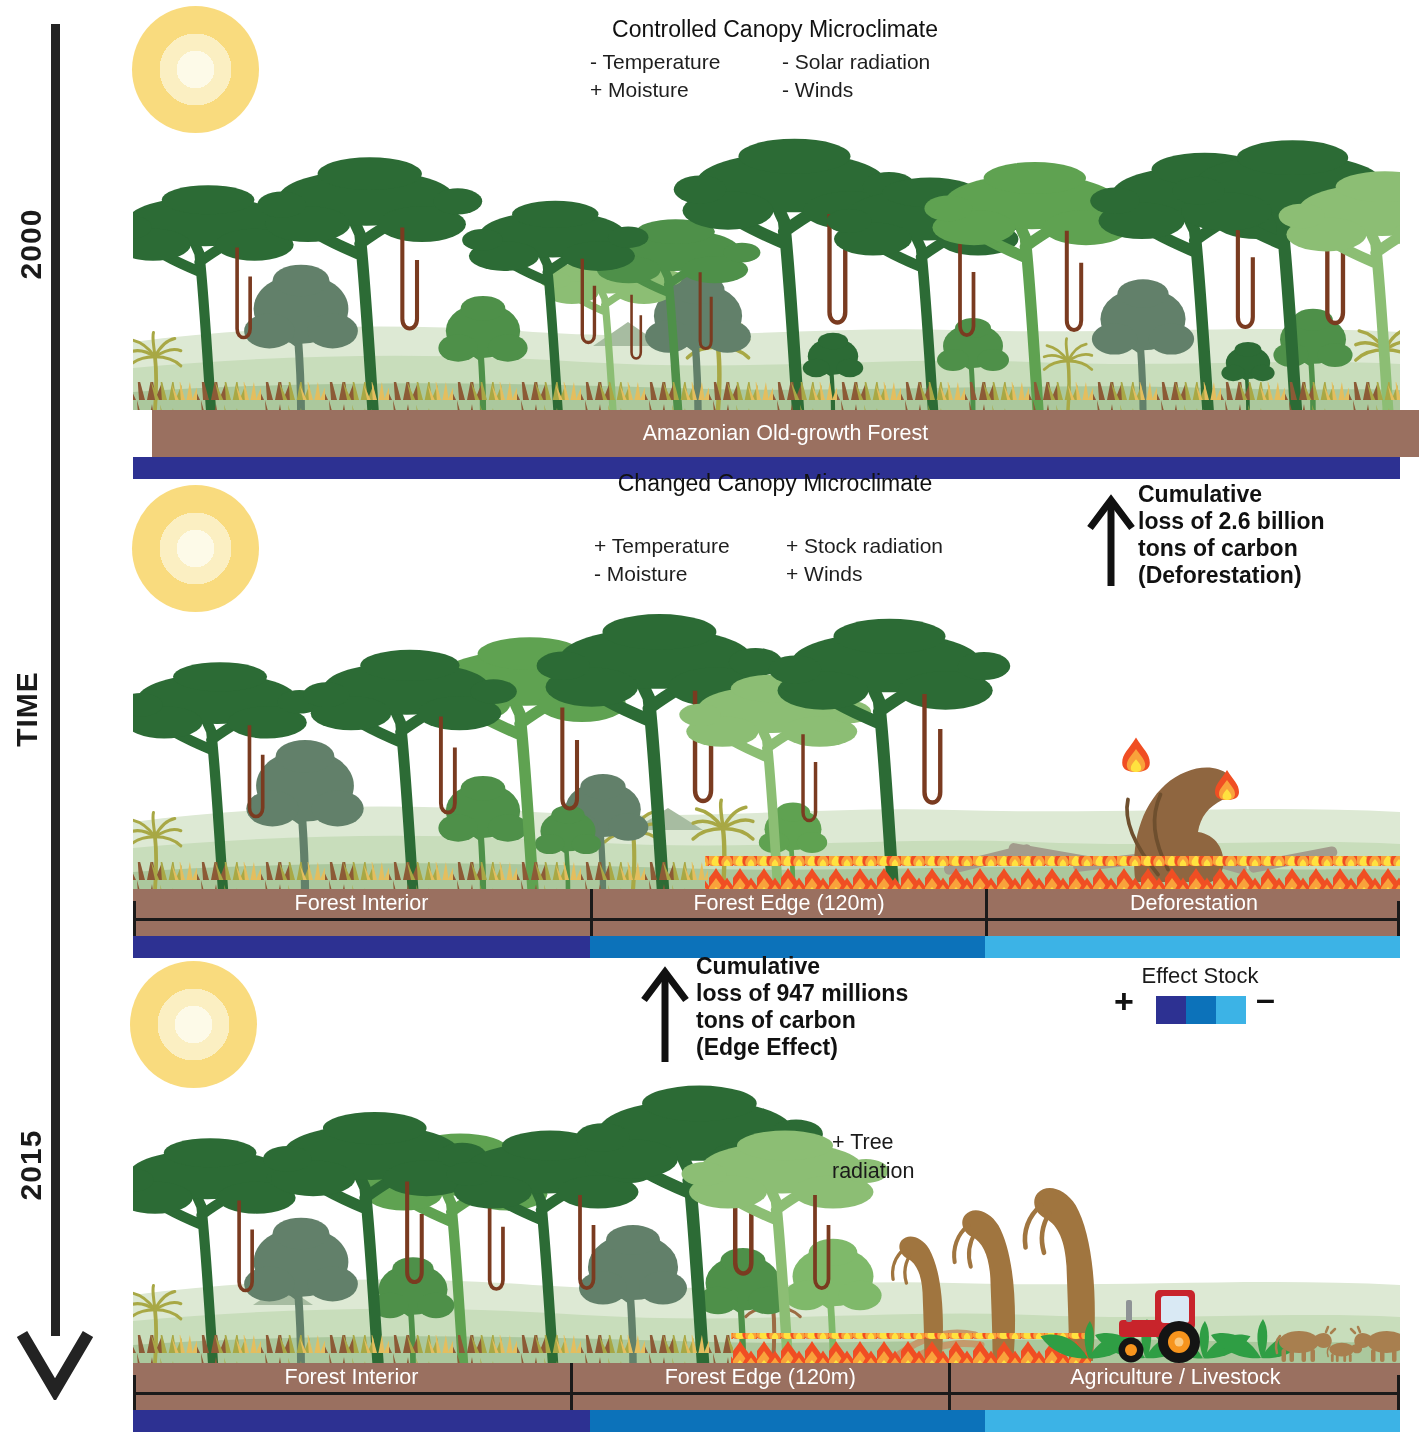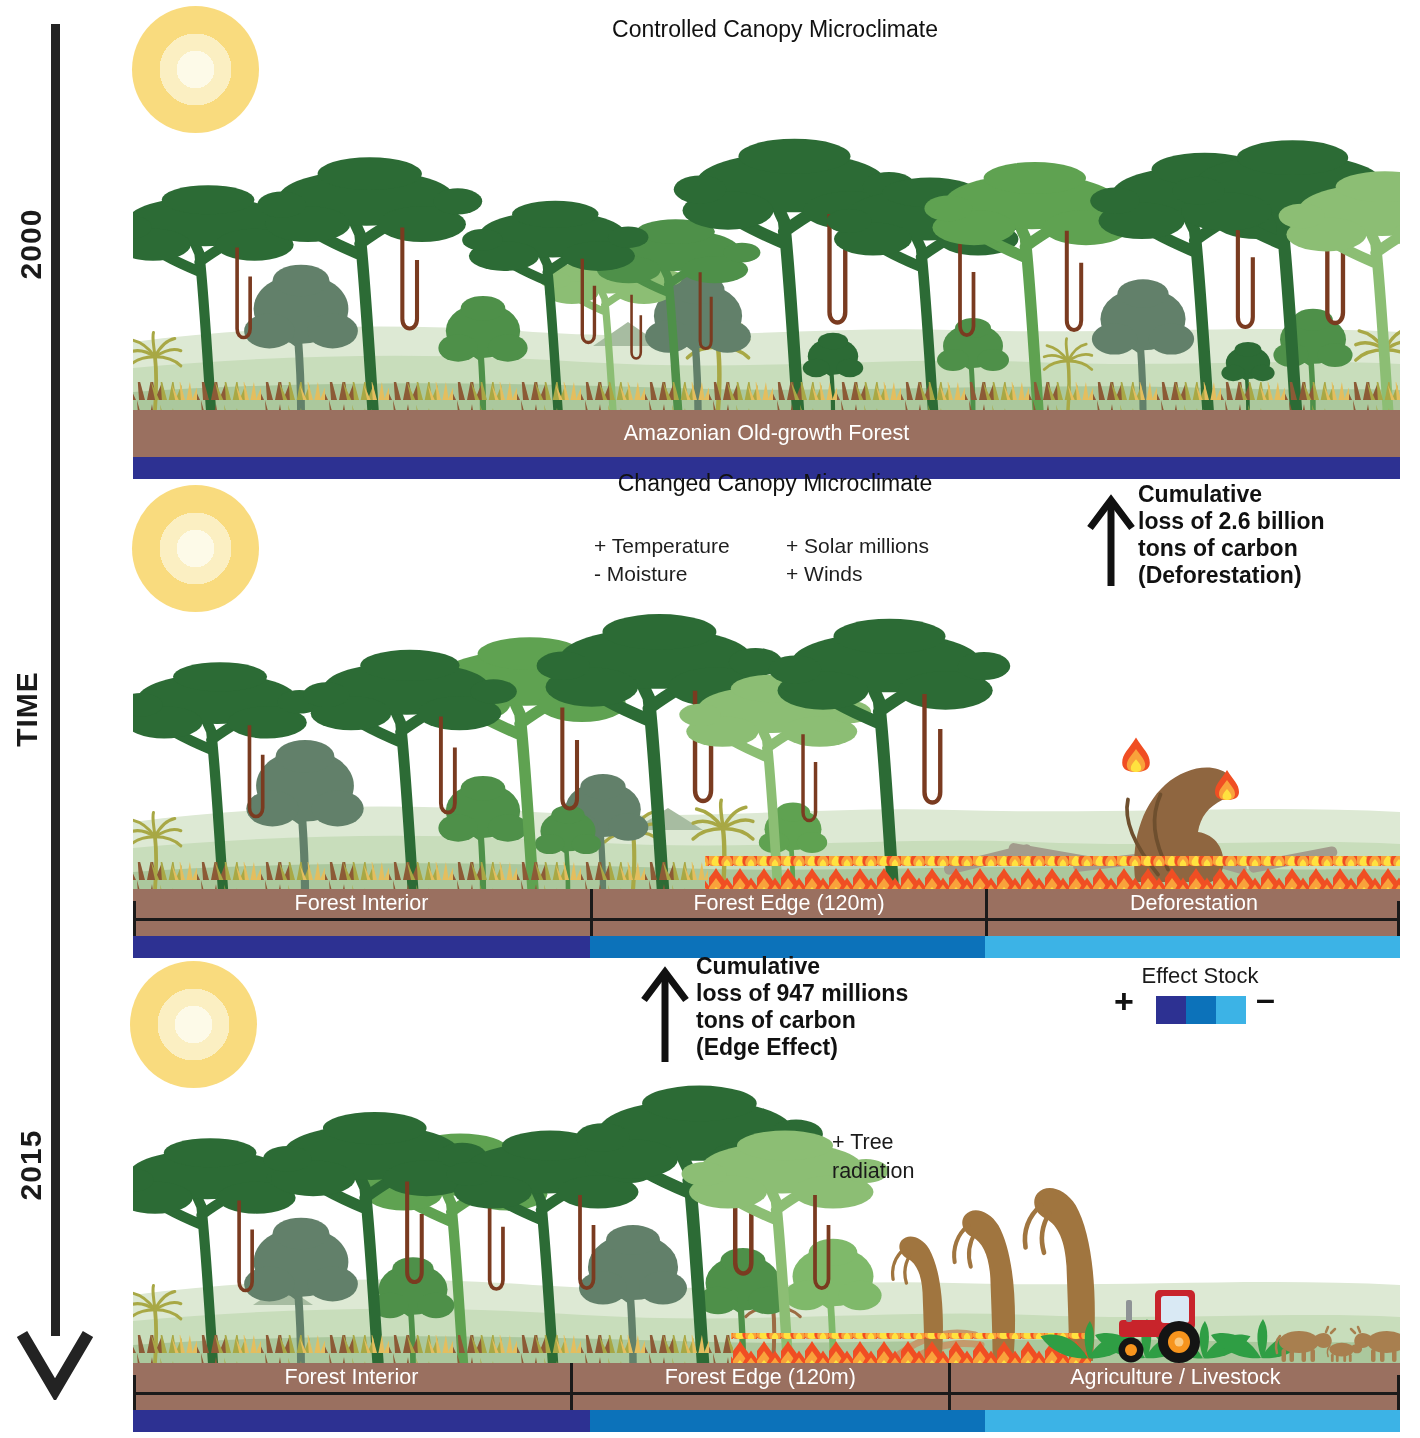--- a/index.html
+++ b/index.html
@@ -28,21 +28,21 @@
 
   
   .legend-title{position:absolute;left:1095px;top:963px;width:210px;text-align:center;font-size:22px;color:#1a1a1a;}
   .legend-plus{position:absolute;left:1114px;top:982px;font-size:34px;font-weight:700;}
   .legend-minus{position:absolute;left:1256px;top:979px;font-size:34px;font-weight:700;}
   .legend-sq{position:absolute;top:996px;width:30px;height:28px;}
   .sq-high{background:var(--carbon-high);} .sq-mid{background:var(--carbon-mid);} .sq-low{background:var(--carbon-low);}
 
   
   .gband{position:absolute;left:133px;width:1267px;height:47px;background:var(--ground-brown);color:#fff;font-size:21.5px;box-sizing:border-box;}
-  .gband.single{display:flex;align-items:center;justify-content:center;}
+  .gband.single{display:flex;align-items:center;justify-content:center;margin-left:19px;}
   .gband.multi{display:flex;}
   .gband.multi::before,.gband.multi::after{content:"";position:absolute;top:12px;bottom:0;width:3px;background:#1a1a1a;}
   .gband.multi::before{left:0;} .gband.multi::after{right:0;}
   .bsec{position:relative;height:100%;box-sizing:border-box;}
   .bsec+.bsec{border-left:3px solid #1a1a1a;}
   .bsec span{position:absolute;top:2px;left:0;right:0;text-align:center;}
   .bline{position:absolute;left:0;right:0;top:29px;height:3px;background:#1a1a1a;z-index:2;}
   .stock{position:absolute;height:22px;}
 
   
@@ -151,20 +151,26 @@
   <svg class="tl-head" width="82" height="72">
     <polyline points="8,6 41,62 74,6" stroke="#232323" stroke-width="12" fill="none"></polyline>
   </svg>
   <div class="vlabel" style="left:-34px;top:227px;">2000</div>
   <div class="vlabel" style="left:-38px;top:692px;">TIME</div>
   <div class="vlabel" style="left:-34px;top:1148px;">2015</div>
 
   <div class="sun" style="left:132px;top:6px;"></div>
 
   <div class="mc-title" style="top:16px;">Controlled Canopy Microclimate</div>
+  <div class="mc-grid" style="left:590px;top:50px;">
+    <span>- Temperature</span>
+    <span>- Solar radiation</span>
+    <span>+ Moisture</span>
+    <span>- Winds</span>
+  </div>
 
   <svg class="scene" style="top:130px;" width="1267" height="280" viewBox="0 0 1267 280">
     <path d="M0 212 C120 196 260 192 400 202 C560 212 680 196 820 200 C980 205 1120 194 1267 202 L1267 280 L0 280 Z" fill="#DDE9D4"></path>
     <path d="M460 216 L495 192 L530 216 Z" fill="#A7BCA1"></path>
     <path d="M0 238 C150 224 300 222 450 232 C620 242 760 226 900 232 C1040 238 1160 228 1267 234 L1267 280 L0 280 Z" fill="#C8DDBB"></path>
     <path d="M0 262 C180 250 360 252 540 258 C720 264 900 252 1080 258 C1180 261 1230 258 1267 260 L1267 280 L0 280 Z" fill="#ABC89D"></path>
     <use href="#palm" class="c-olive" transform="translate(22,280) scale(0.76)"></use>
     <use href="#palm" class="c-olive" transform="translate(585,280) scale(0.9)"></use>
     <use href="#palm" class="c-olive" transform="translate(935,280) scale(0.7)"></use>
     <use href="#palm" class="c-olive" transform="translate(1252,280) scale(0.86)"></use>
@@ -193,21 +199,21 @@
   <div class="gband single" style="top:410px;">
     <span>Amazonian Old-growth Forest</span>
   </div>
   <div class="stock" style="left:133px;top:457px;width:1267px;background:var(--carbon-high);"></div>
 
   <div class="sun" style="left:132px;top:485px;"></div>
 
   <div class="mc-title" style="top:470px;">Changed Canopy Microclimate</div>
   <div class="mc-grid" style="left:594px;top:534px;">
     <span>+ Temperature</span>
-    <span>+ Solar millions</span>
+    <span>+ Stock radiation</span>
     <span>- Moisture</span>
     <span>+ Winds</span>
   </div>
 
   <svg class="note-arrow" style="left:1082px;top:488px;" width="58" height="102">
     <polyline points="8,40 29,12 50,40" stroke="#111" stroke-width="7" fill="none"></polyline>
     <line x1="29" y1="14" x2="29" y2="98" stroke="#111" stroke-width="7"></line>
   </svg>
   <div class="note" style="left:1138px;top:481px;">
     <div>Cumulative</div>

